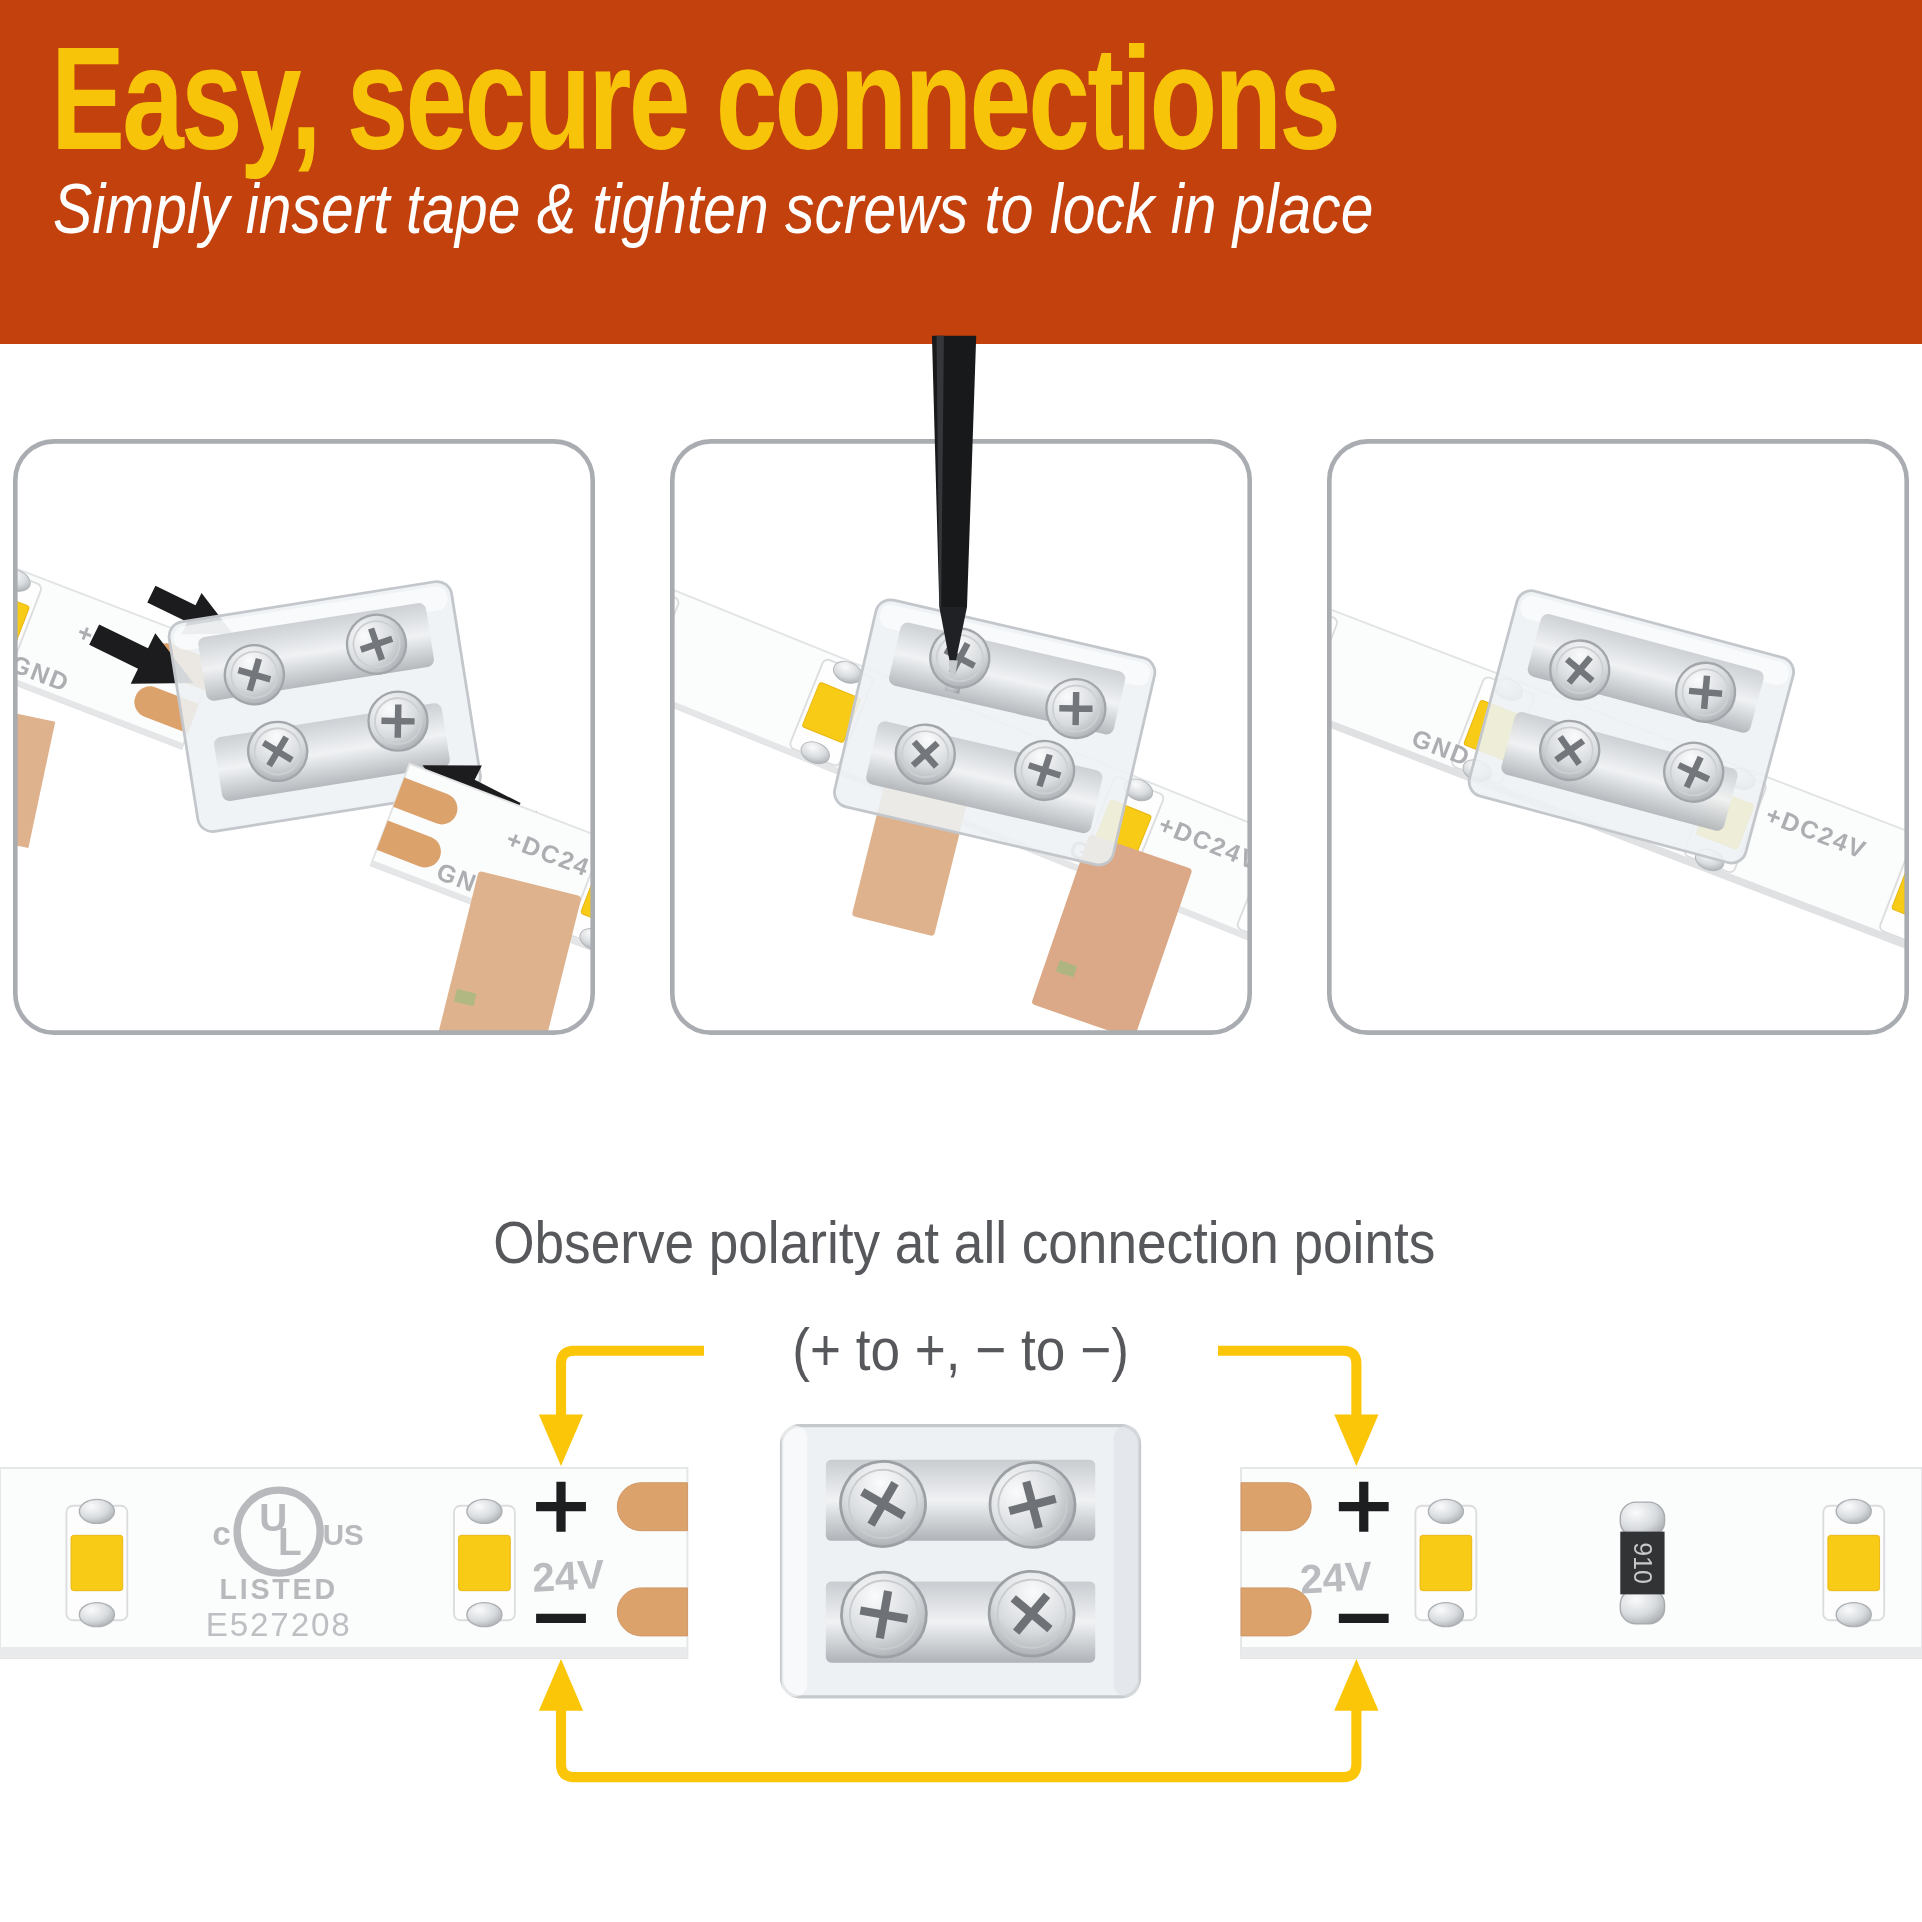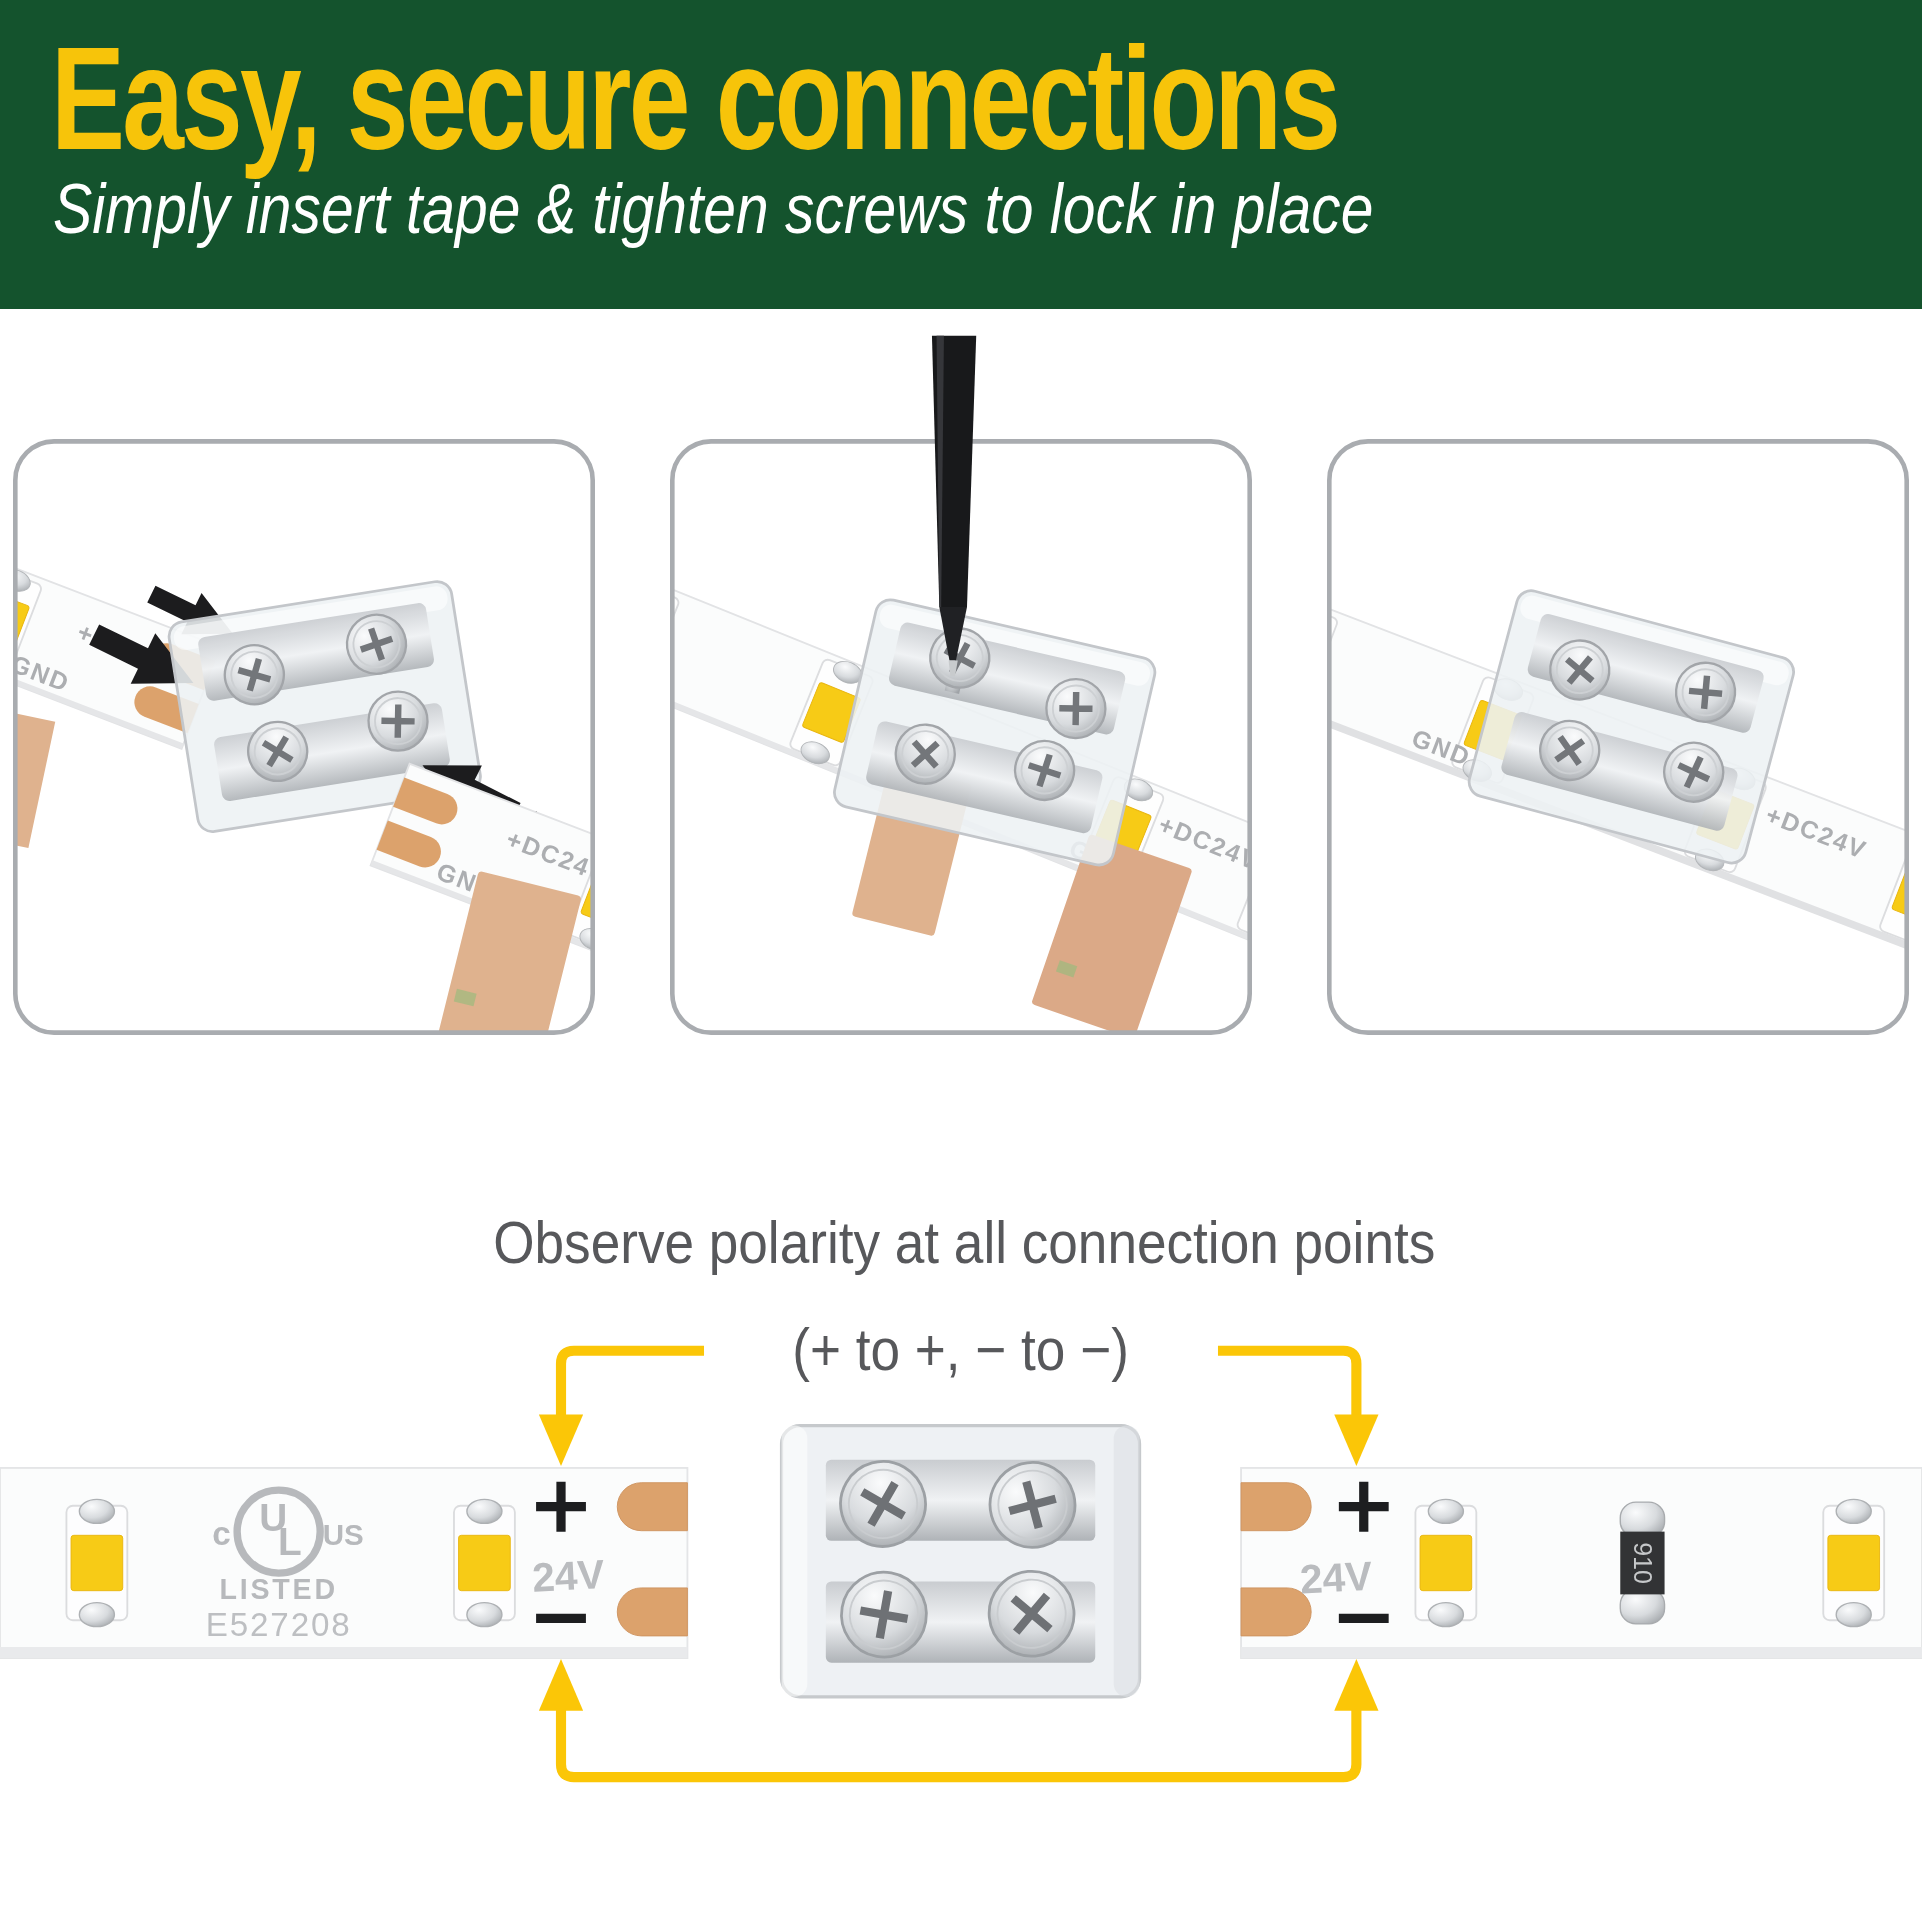--- a/index.html
+++ b/index.html
@@ -1,18 +1,18 @@
 <!DOCTYPE html>
 <html style="font-size:14.8px"><head>
 <meta charset="utf-8">
 <style>
   html,body{margin:0;padding:0;background:#ffffff;}
   body{width:1922px;height:1922px;position:relative;overflow:hidden;
        font-family:"Liberation Sans",sans-serif;}
-  .banner{position:absolute;left:0;top:0;width:1922px;height:309px;background:#14532d;}
+  .banner{position:absolute;left:0;top:0;width:1922px;height:344px;background:#c2410c;}
   .banner-title{position:absolute;left:51px;top:26px;font-size:146px;font-weight:bold;
        color:#F7C40A;letter-spacing:-3.7px;white-space:nowrap;
        transform:scaleX(.76);transform-origin:left top;line-height:1;}
   .banner-subtitle{position:absolute;left:53px;top:174px;font-size:70px;font-style:italic;
        color:#FFFFFF;letter-spacing:0px;white-space:nowrap;
        transform:scaleX(.84);transform-origin:left top;line-height:1;}
   .panel{position:absolute;top:439px;width:582px;height:596px;}
   #panel1{left:13px;} #panel2{left:670px;} #panel3{left:1327px;}
   .panel svg{overflow:visible;display:block;}
   .bottom{position:absolute;left:0;top:1191px;width:1922px;height:732px;}

